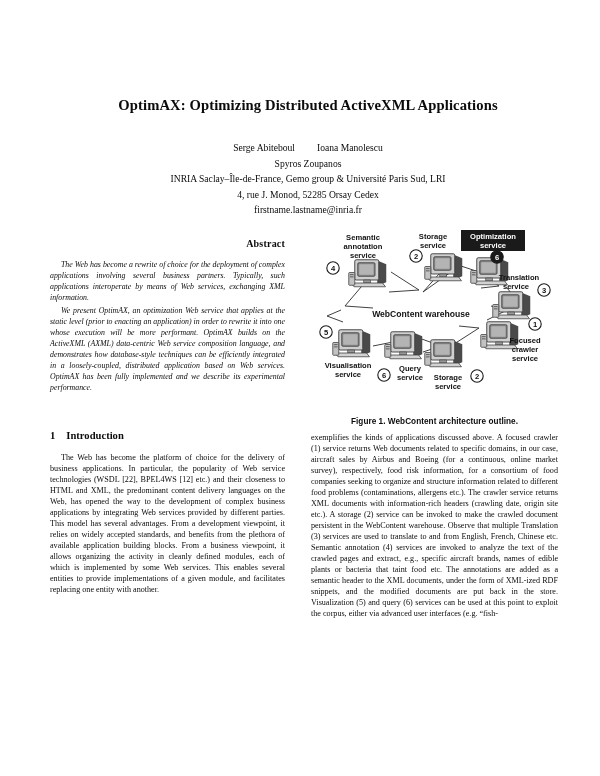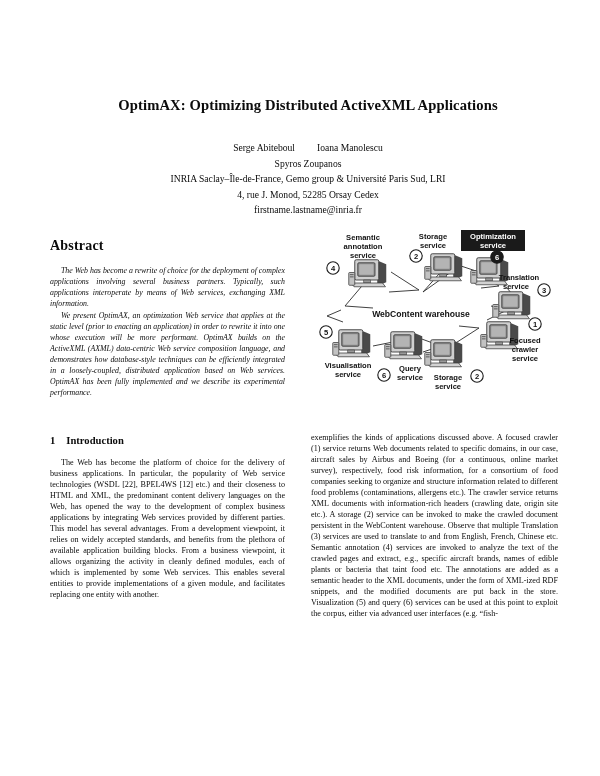--- a/index.html
+++ b/index.html
@@ -56,22 +56,22 @@
     top: 228px;
     width: 235px;
     font-size: 8.1px;
     line-height: 1.345;
     text-align: justify;
   }
   .col-left  { left: 50px; }
   .col-right { left: 311px; width: 247px; }
 
   .abstract-head {
-    text-align: left;
-    font-size: 14px;
+    text-align: right;
+    font-size: 10px;
     font-weight: bold;
     margin: 9px 0 9px 0;
     letter-spacing: 0.2px;
   }
   .abstract-body {
     font-style: italic;
     font-size: 7.85px;
     line-height: 1.405;
     text-align: justify;
   }
@@ -257,20 +257,21 @@
           <use href="#pc" x="20" y="98" width="44" height="33"></use>
           <circle cx="15" cy="104" r="6.2" fill="#fff" stroke="#1a1a1a" stroke-width="1.1"></circle>
           <text x="15" y="107" text-anchor="middle" font-family="'Liberation Sans', sans-serif" font-size="7.6" font-weight="bold" fill="#111">5</text>
           <text x="37" y="140" text-anchor="middle" font-family="'Liberation Sans', sans-serif" font-size="7.6" font-weight="bold" fill="#111">Visualisation</text>
           <text x="37" y="149" text-anchor="middle" font-family="'Liberation Sans', sans-serif" font-size="7.6" font-weight="bold" fill="#111">service</text>
         </g>
 
         <text x="110" y="89" text-anchor="middle" font-family="'Liberation Sans', sans-serif" font-size="8.6" font-weight="bold" fill="#111">WebContent warehouse</text>
       </svg>
 
+      <div class="fig-caption">Figure 1. WebContent architecture outline.</div>
     </div>
 
     <div class="right-col-text">
       <p class="body-p noindent">exemplifies the kinds of applications discussed above. A focused crawler (1) service returns Web documents related to specific domains, in our case, aircraft sales by Airbus and Boeing (for a continuous, online market survey), respectively, food risk information, for a consortium of food companies seeking to organize and structure information related to different food problems (contaminations, allergens etc.). The crawler service returns XML documents with information-rich headers (crawling date, origin site etc.). A storage (2) service can be invoked to make the crawled document persistent in the WebContent warehouse. Observe that multiple Translation (3) services are used to translate to and from English, French, Chinese etc. Semantic annotation (4) services are invoked to analyze the text of the crawled pages and extract, e.g., specific aircraft brands, names of edible plants or bacteria that taint food etc. The annotations are added as a semantic header to the XML documents, under the form of XML-ized RDF snippets, and the modified documents are put back in the store. Visualization (5) and query (6) services can be used at this point to exploit the corpus, either via advanced user interfaces (e.g. “fish-</p>
     </div>
   </div>
 
 </div>
 
 </body></html>

